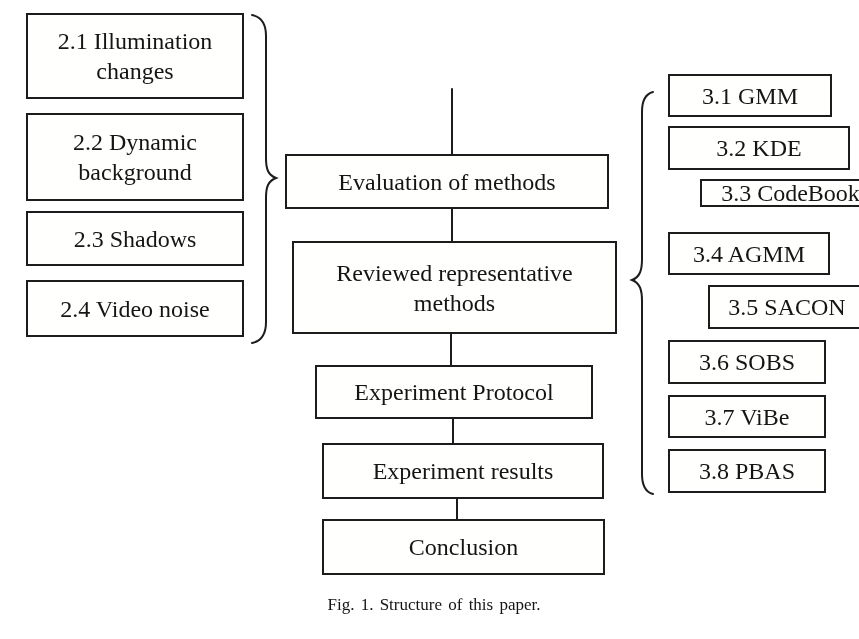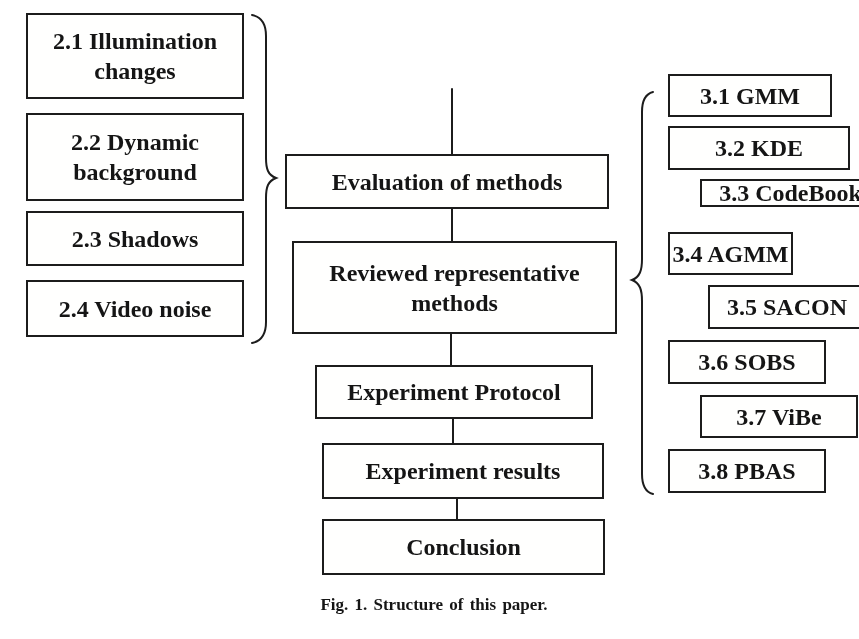--- a/index.html
+++ b/index.html
@@ -11,21 +11,20 @@
   * { margin: 0; padding: 0; box-sizing: border-box; }
   html, body { background: var(--background); }
   .canvas {
     position: relative;
     width: 859px;
     height: 639px;
     background: var(--background);
     font-family: "Liberation Serif", serif;
     color: var(--text);
     overflow: hidden;
-    font-weight: bold;
   }
   .bx {
     position: absolute;
     border: 2px solid var(--border);
     background: var(--box_fill);
     display: flex;
     align-items: center;
     justify-content: center;
     text-align: center;
     font-size: 24px;
@@ -41,24 +40,24 @@
   .intro      { left: 314px; top: 31px;  width: 283px; height: 58px; }
   .eval       { left: 285px; top: 154px; width: 324px; height: 55px; }
   .reviewed   { left: 292px; top: 241px; width: 325px; height: 93px; padding: 16px 22px; }
   .protocol   { left: 315px; top: 365px; width: 278px; height: 54px; }
   .results    { left: 322px; top: 443px; width: 282px; height: 56px; }
   .conclusion { left: 322px; top: 519px; width: 283px; height: 56px; }
   
   .g1 { left: 668px; top: 74px;  width: 164px; height: 43px; }
   .g2 { left: 668px; top: 126px; width: 182px; height: 44px; }
   .g3 { left: 700px; top: 179px; width: 181px; height: 28px; }
-  .g4 { left: 668px; top: 232px; width: 125px; height: 43px; }
+  .g4 { left: 668px; top: 232px; width: 162px; height: 43px; }
   .g5 { left: 668px; top: 285px; width: 158px; height: 44px; margin-left: 40px; }
   .g6 { left: 668px; top: 340px; width: 158px; height: 44px; }
-  .g7 { left: 668px; top: 395px; width: 158px; height: 43px; margin-left: 32px; }
+  .g7 { left: 668px; top: 395px; width: 158px; height: 43px; }
   .g8 { left: 668px; top: 449px; width: 158px; height: 44px; }
 
   .overlay {
     position: absolute;
     left: 0; top: 0;
     width: 859px; height: 639px;
     pointer-events: none;
   }
   .overlay path, .overlay line {
     stroke: var(--border);

